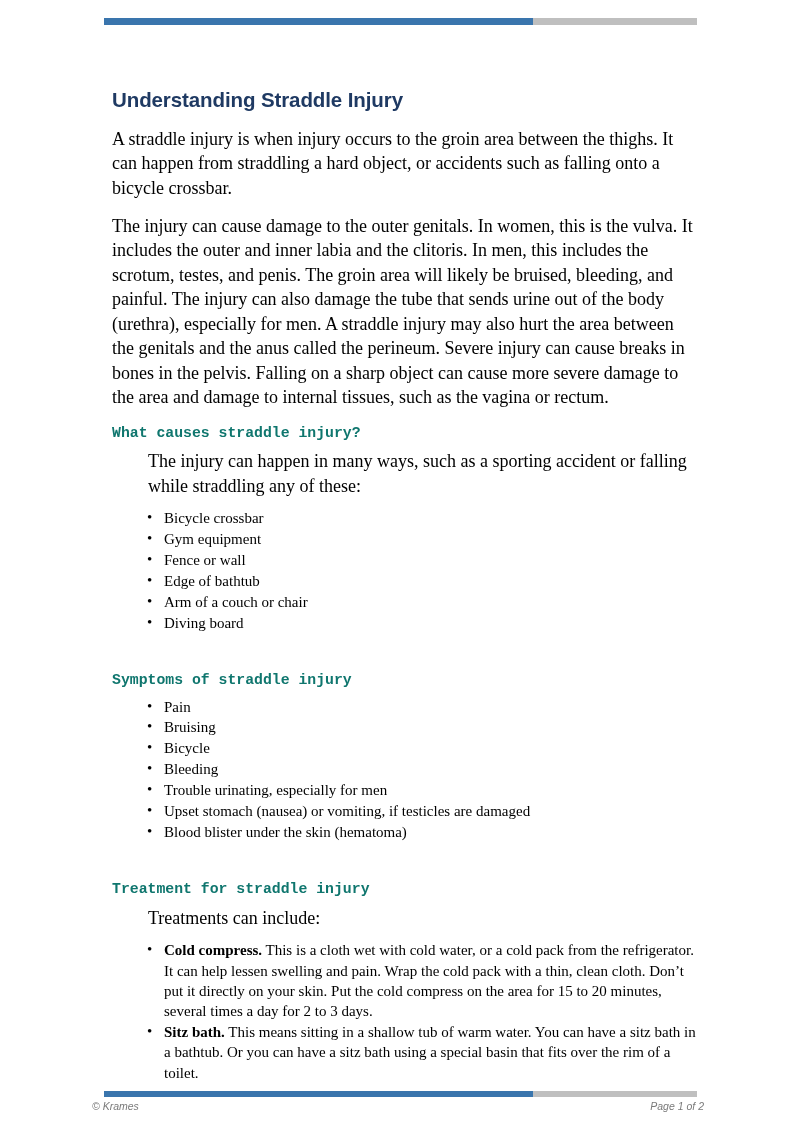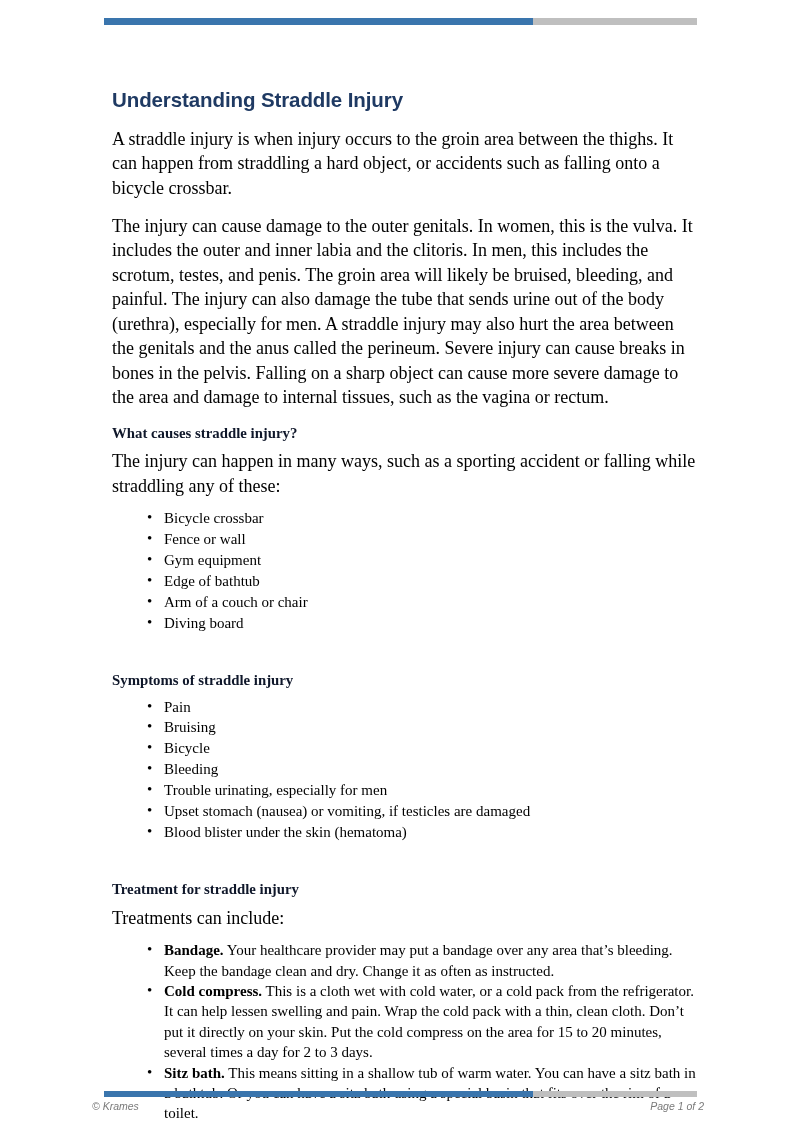--- a/index.html
+++ b/index.html
@@ -50,36 +50,36 @@
     font-family: "Liberation Sans", sans-serif;
     font-size: 20.5px;
     font-weight: bold;
     color: #1F3A63;
     letter-spacing: -0.1px;
     margin: 0 0 14px 0;
     line-height: 1.2;
   }
 
   .section-heading {
-    font-family: Liberation Serif, serif;
+    font-family: Liberation Mono, monospace;
     font-size: 14.8px;
     font-weight: bold;
-    color: #0f172a;
+    color: #0f766e;
     margin: 0 0 7px 0;
     line-height: 1.25;
   }
   .section-heading.spaced-top { margin-top: 38px; }
 
   p.body {
     font-size: 18px;
     line-height: 1.36;
     margin: 0 0 14px 0;
     text-align: left;
   }
-  p.body.tight { margin-bottom: 10px; }
+  p.body.tight { margin-bottom: 10px; margin-left: 36px; }
 
   ul.bullets {
     margin: 0;
     padding: 0 0 0 35px;
     list-style: none;
   }
   ul.bullets li {
     font-size: 15px;
     line-height: 1.36;
     position: relative;
@@ -127,22 +127,22 @@
   <h1 class="doc-title">Understanding Straddle Injury</h1>
 
   <p class="body">A straddle injury is when injury occurs to the groin area between the thighs. It can happen from straddling a hard object, or accidents such as falling onto a bicycle crossbar.</p>
   <p class="body">The injury can cause damage to the outer genitals. In women, this is the vulva. It includes the outer and inner labia and the clitoris. In men, this includes the scrotum, testes, and penis. The groin area will likely be bruised, bleeding, and painful. The injury can also damage the tube that sends urine out of the body (urethra), especially for men. A straddle injury may also hurt the area between the genitals and the anus called the perineum. Severe injury can cause breaks in bones in the pelvis. Falling on a sharp object can cause more severe damage to the area and damage to internal tissues, such as the vagina or rectum.</p>
 
   <div class="section-block">
     <h2 class="section-heading">What causes straddle injury?</h2>
     <p class="body tight">The injury can happen in many ways, such as a sporting accident or falling while straddling any of these:</p>
     <ul class="bullets">
       <li>Bicycle crossbar</li>
+      <li>Gym equipment</li>
       <li>Fence or wall</li>
-      <li>Gym equipment</li>
       <li>Edge of bathtub</li>
       <li>Arm of a couch or chair</li>
       <li>Diving board</li>
     </ul>
   </div>
 
   <div class="section-block">
     <h2 class="section-heading spaced-top">Symptoms of straddle injury</h2>
     <ul class="bullets">
       <li>Pain</li>
@@ -153,23 +153,20 @@
       <li>Upset stomach (nausea) or vomiting, if testicles are damaged</li>
       <li>Blood blister under the skin (hematoma)</li>
     </ul>
   </div>
 
   <div class="section-block">
     <h2 class="section-heading spaced-top">Treatment for straddle injury</h2>
     <p class="body tight">Treatments can include:</p>
     <ul class="bullets para">
       <li>
-        <b>Bandage.</b><span> Your healthcare provider may put a bandage over any area that’s bleeding. Keep the bandage clean and dry. Change it as often as instructed.</span>
-      </li>
-      <li>
         <b>Cold compress.</b><span> This is a cloth wet with cold water, or a cold pack from the refrigerator. It can help lessen swelling and pain. Wrap the cold pack with a thin, clean cloth. Don’t put it directly on your skin. Put the cold compress on the area for 15 to 20 minutes, several times a day for 2 to 3 days.</span>
       </li>
       <li>
         <b>Sitz bath.</b><span> This means sitting in a shallow tub of warm water. You can have a sitz bath in a bathtub. Or you can have a sitz bath using a special basin that fits over the rim of a toilet.</span>
       </li>
 
     </ul>
   </div>
 
 </div>

